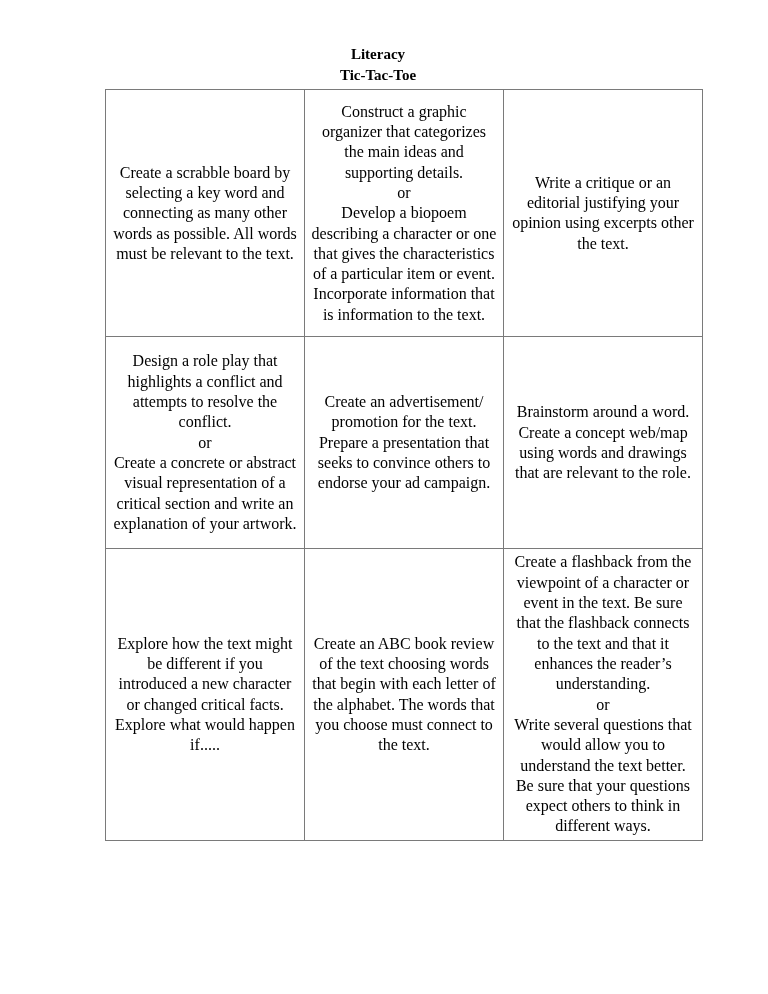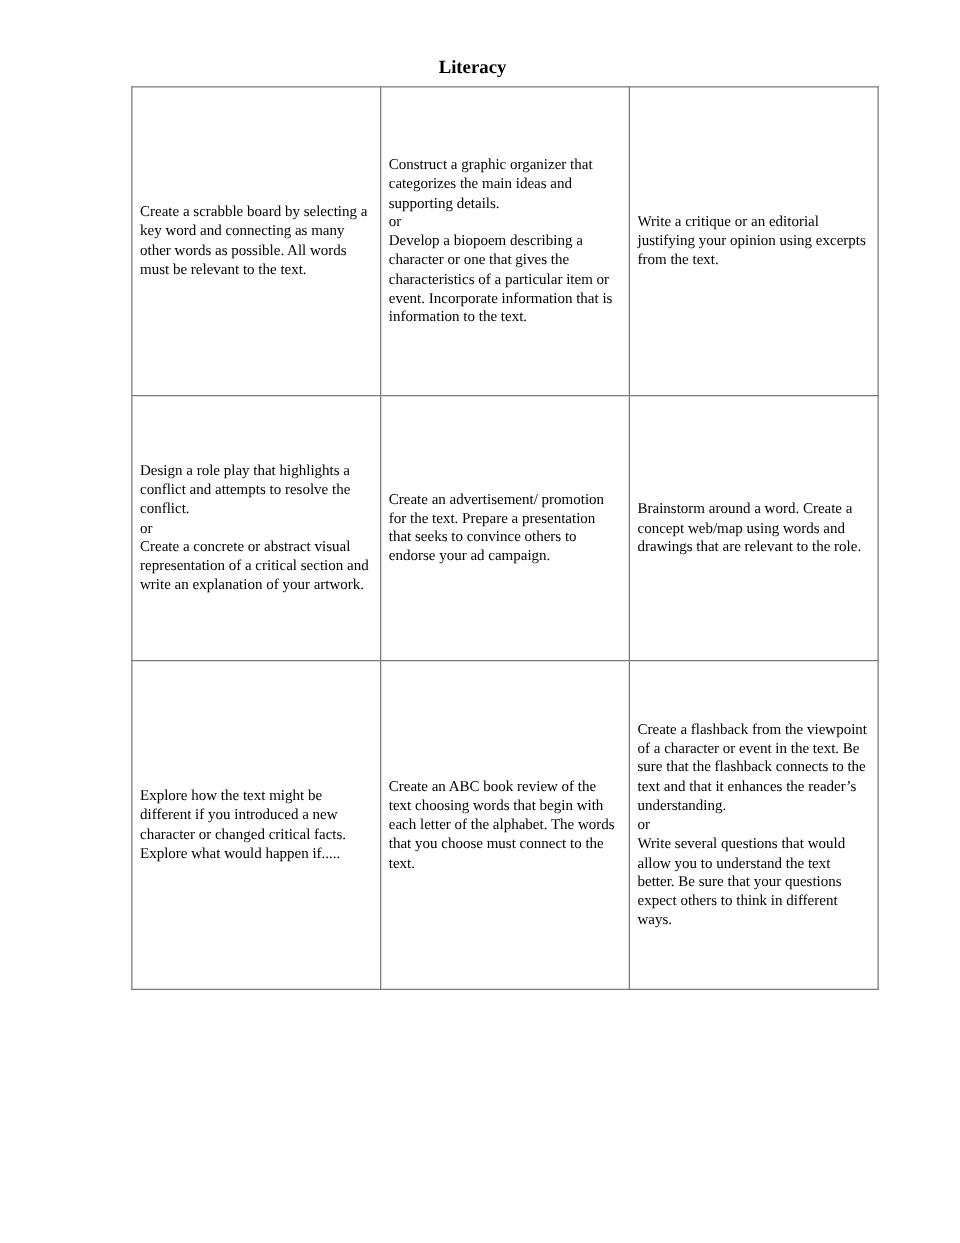--- a/index.html
+++ b/index.html
@@ -27,53 +27,54 @@
     border-collapse: collapse;
     table-layout: fixed;
     width: 558px;
     margin-left: 105px;
     margin-top: 4px;
   }
   table.ttt td {
     border: 1px solid #7a7a7a;
     width: 186px;
     vertical-align: middle;
-    text-align: left;
+    text-align: center;
     padding: 3px 6px;
-    font-size: 12px;
+    font-size: 16px;
     line-height: 1.27;
   }
   tr.r1 td { height: 240px; }
   tr.r2 td { height: 205px; }
   tr.r3 td { height: 256px; }
   .seg { display: block; }
   .seg.bold { font-weight: normal; }
 </style>
 </head>
 <body>
 
 <div class="page">
 
   <div class="doc-title">
     <div>Literacy</div>
+    <div>Tic-Tac-Toe</div>
   </div>
 
   <table class="ttt">
     <tbody>
         <tr class="r1">
       <td>
         <span class="seg">Create a scrabble board by selecting a key word and connecting as many other words as possible. All words must be relevant to the text.</span>
       </td>
       <td>
         <span class="seg">Construct a graphic organizer that categorizes the main ideas and supporting details.</span>
         <span class="seg bold">or</span>
         <span class="seg">Develop a biopoem describing a character or one that gives the characteristics of a particular item or event. Incorporate information that is information to the text.</span>
       </td>
       <td>
-        <span class="seg">Write a critique or an editorial justifying your opinion using excerpts from the text.</span>
+        <span class="seg">Write a critique or an editorial justifying your opinion using excerpts other the text.</span>
       </td>
     </tr>
     <tr class="r2">
       <td>
         <span class="seg">Design a role play that highlights a conflict and attempts to resolve the conflict.</span>
         <span class="seg bold">or</span>
         <span class="seg">Create a concrete or abstract visual representation of a critical section and write an explanation of your artwork.</span>
       </td>
       <td>
         <span class="seg">Create an advertisement/ promotion for the text. Prepare a presentation that seeks to convince others to endorse your ad campaign.</span>

